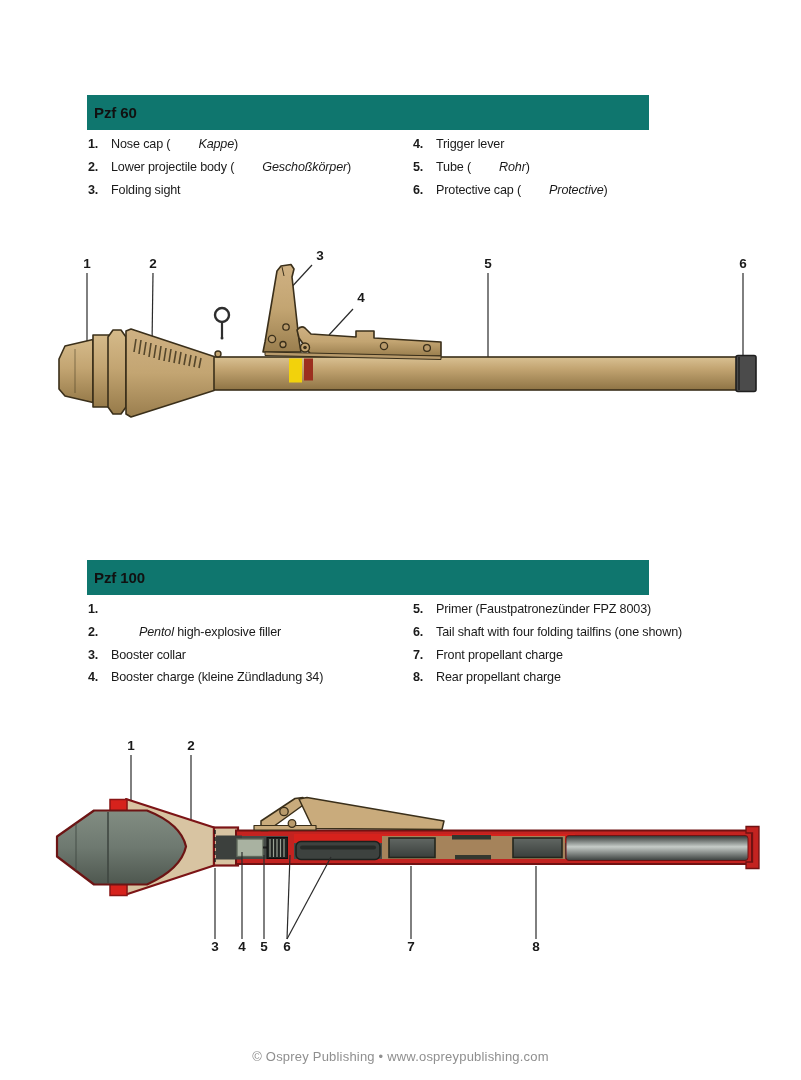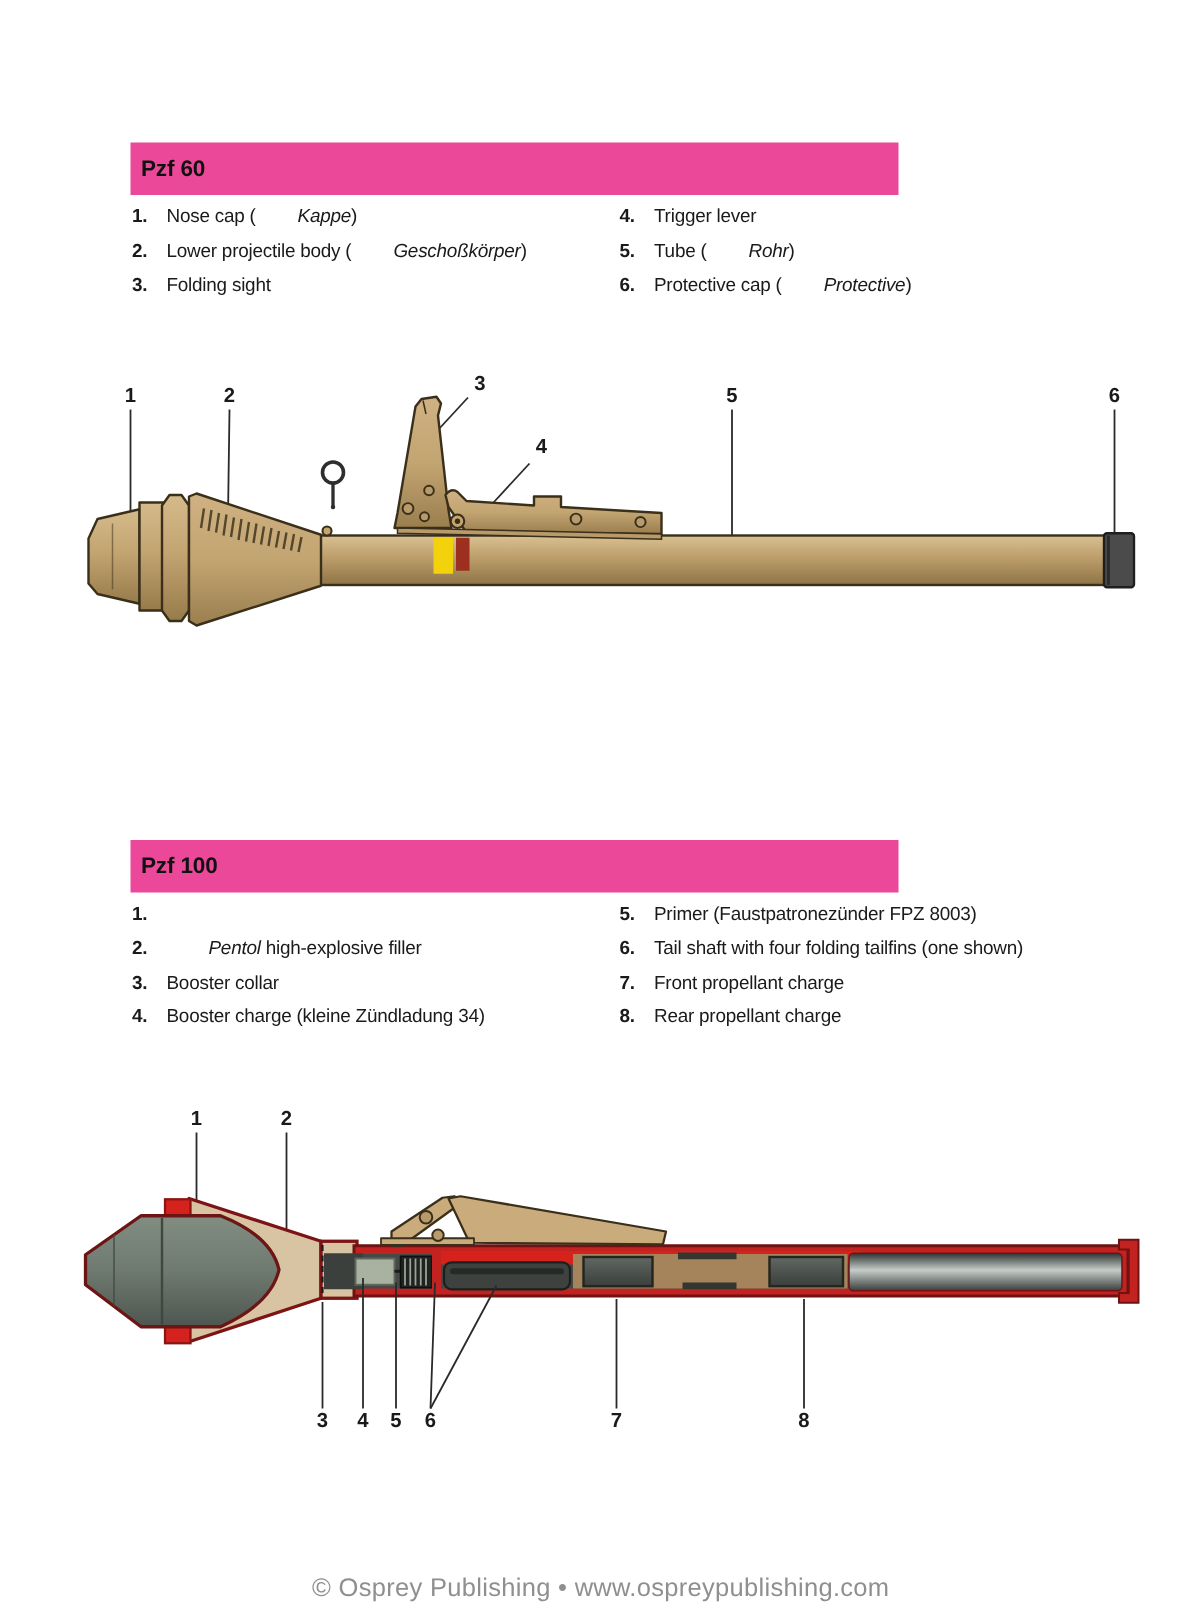--- a/index.html
+++ b/index.html
@@ -1,37 +1,37 @@
 <!DOCTYPE html>
 <html><head>
 <meta charset="utf-8">
 <style>
   html,body{margin:0;padding:0;}
   body{
     width:801px;height:1080px;position:relative;background:#ffffff;
     font-family:"Liberation Sans",sans-serif;color:#1a1a1a;overflow:hidden;
   }
   .section-bar{
-    position:absolute;left:87px;width:512px;height:35px;background:#ec4899;
+    position:absolute;left:87px;width:562px;height:35px;background:#0f766e;
   }
   .section-title{
     font-weight:bold;font-size:15px;line-height:35px;padding-left:7px;
     letter-spacing:-0.1px;color:#111;
   }
   .parts-col{position:absolute;width:320px;}
   .part-row{display:flex;height:22.8px;align-items:flex-start;font-size:12.6px;letter-spacing:-0.15px;}
   .part-num{font-weight:bold;width:23px;flex:none;}
   .part-text{white-space:nowrap;}
   .part-text i{font-style:italic;padding-left:28px;}
   .diagram{position:absolute;left:0;}
   #diag60{top:245px;}
   #diag100{top:735px;}
   .footer{
     position:absolute;top:1049px;left:0;width:100%;text-align:center;
-    font-size:17px;color:#8f8f8f;letter-spacing:0.2px;
+    font-size:13px;color:#8f8f8f;letter-spacing:0.2px;
   }
   svg text.callout{font-family:"Liberation Sans",sans-serif;font-weight:bold;font-size:13.5px;fill:#1a1a1a;}
 </style>
 </head>
 <body>
 
 <div class="section-bar" style="top:95px">
   <div class="section-title">Pzf 60</div>
 </div>
 

